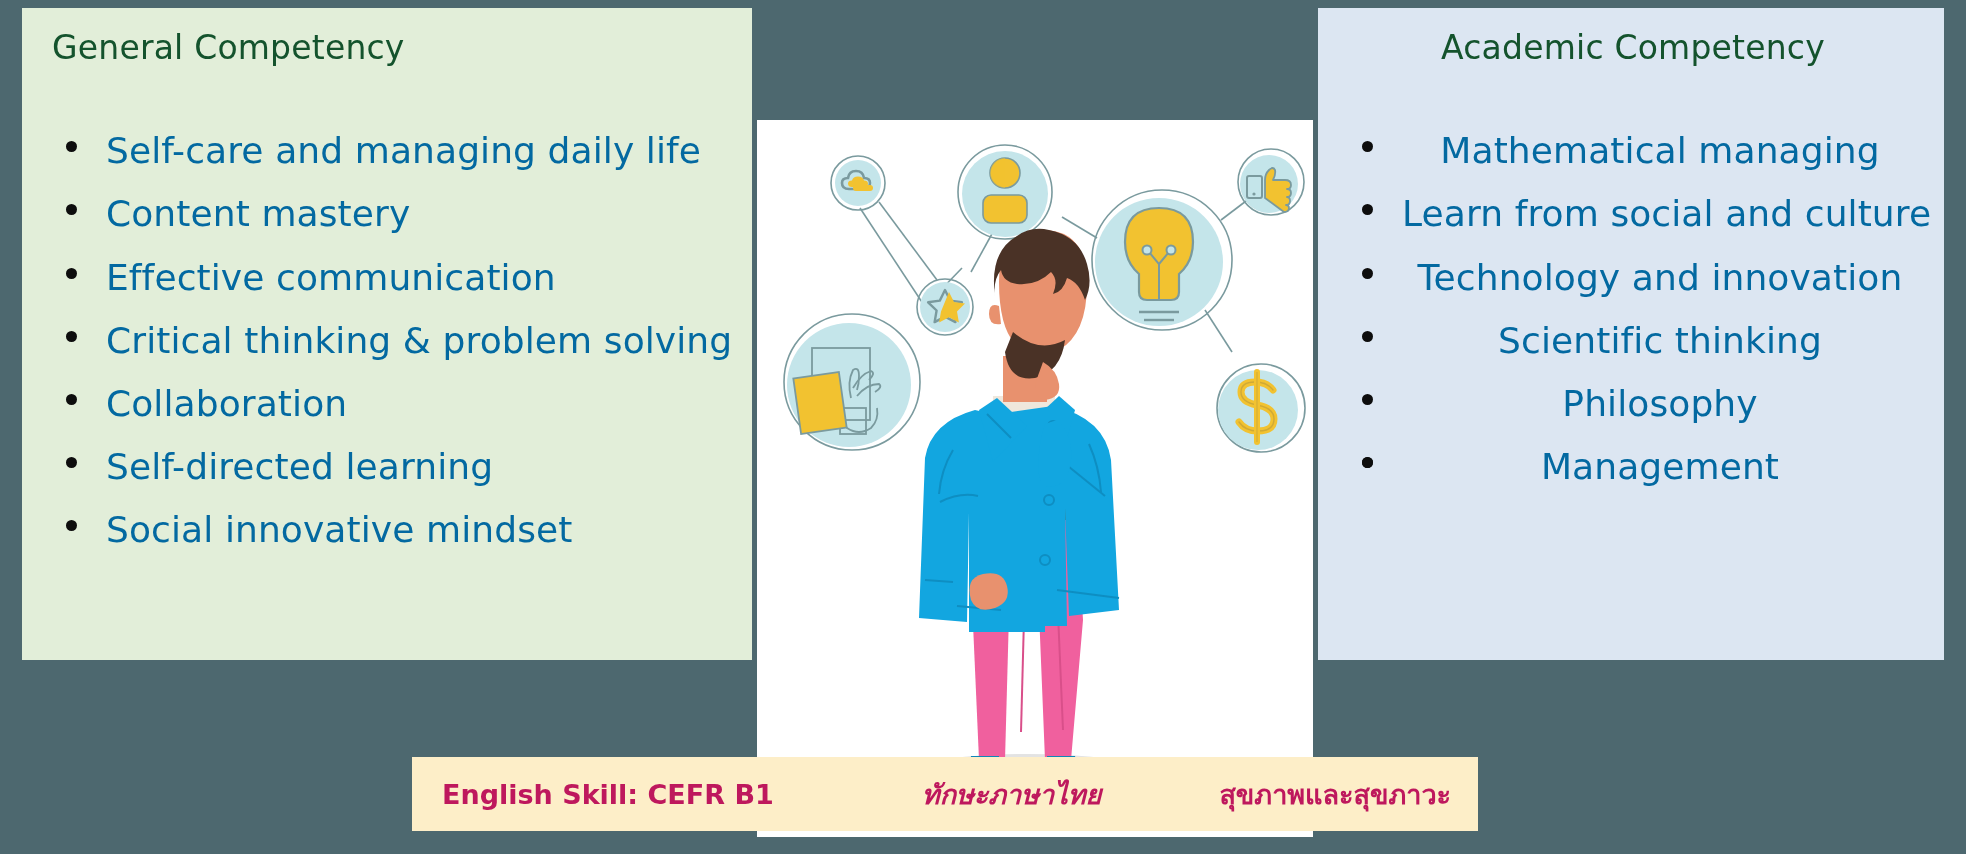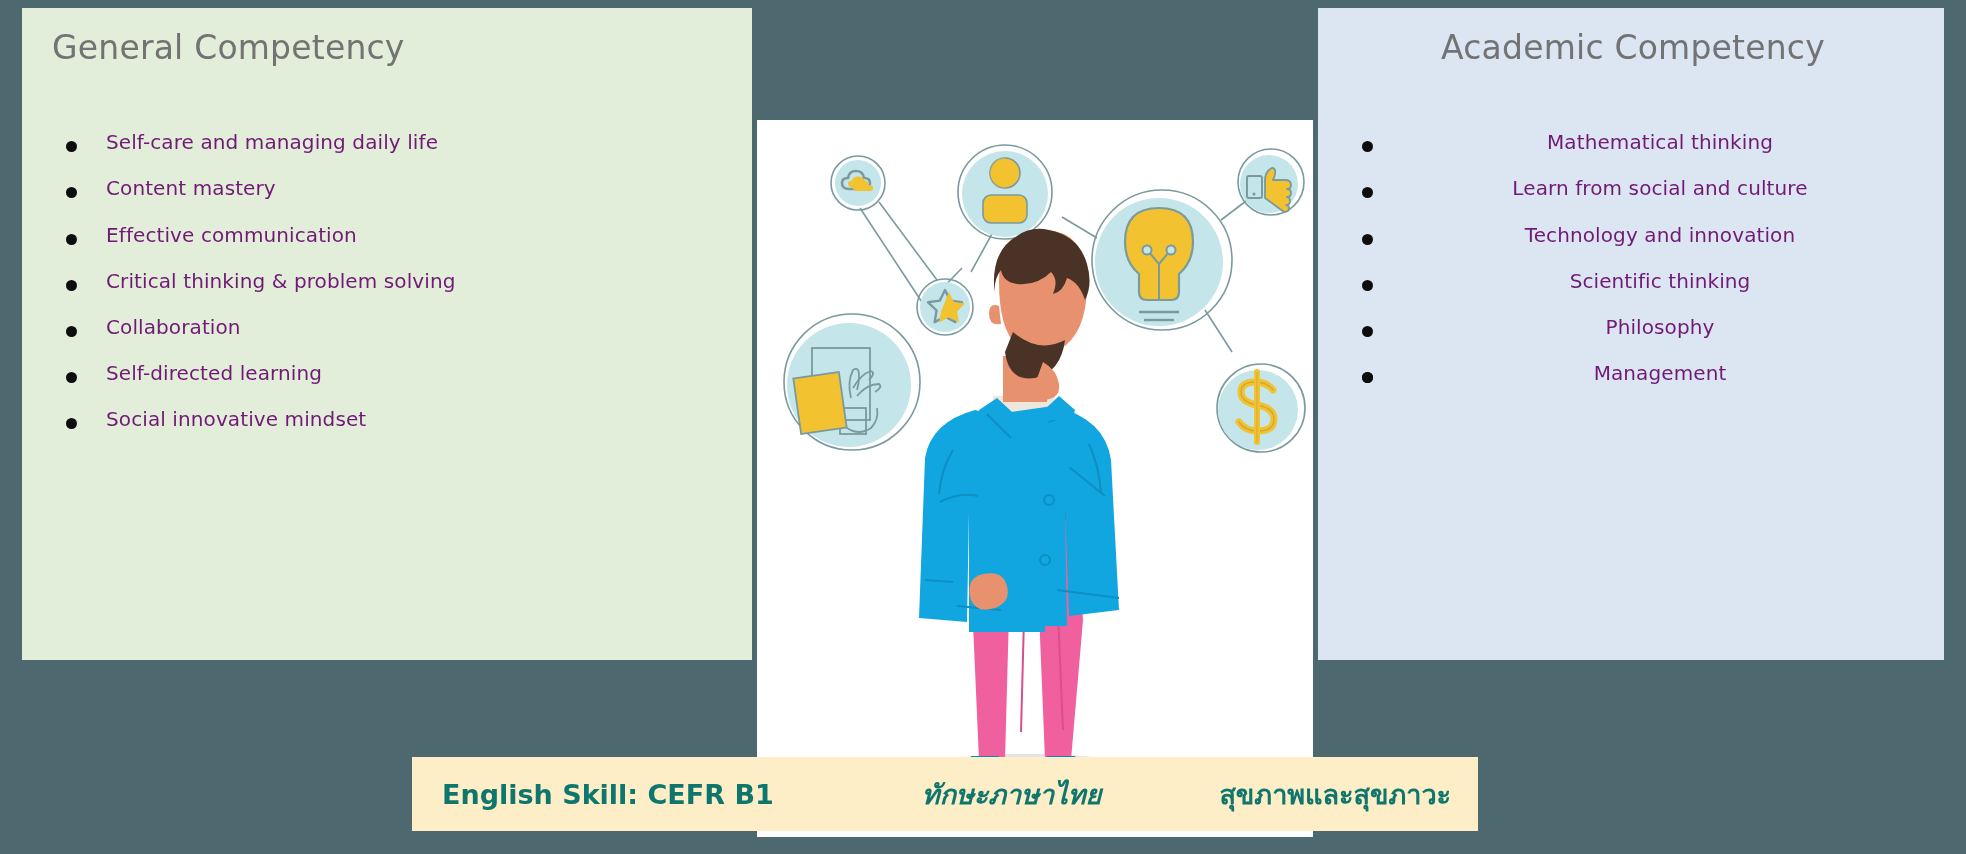--- a/index.html
+++ b/index.html
@@ -42,43 +42,43 @@
     width: 626px;
     height: 652px;
     background: #dce6f2;
     text-align: center;
   }
 
   .panel-title {
     font-family: "DejaVu Sans", sans-serif;
     font-size: 33px;
     font-weight: 400;
-    color: #737373;
+    color: #14532d;
     letter-spacing: .2px;
     margin: 0 0 16px 4px;
     line-height: 1.1;
     white-space: nowrap;
   }
 
   .bullet-list {
     list-style: none;
     margin: 0;
     padding: 0;
   }
   .panel-left .bullet-list { margin-top: 66px; }
   .panel-right .bullet-list { margin-top: 66px; }
 
   .bullet-item {
     position: relative;
     display: block;
     padding-left: 58px;
     margin-bottom: 25px;
-    font-size: 20px;
+    font-size: 36px;
     line-height: 1.06;
-    color: #701a75;
+    color: #0369a1;
     white-space: nowrap;
     letter-spacing: .1px;
   }
   .bullet-item .dot {
     position: absolute;
     left: 18px;
     top: 9px;
     width: 11px;
     height: 11px;
     border-radius: 50%;
@@ -107,21 +107,21 @@
     background: #fdeec8;
     display: flex;
     align-items: center;
     box-sizing: border-box;
     padding: 0 22px;
   }
   .skill-item {
     font-family: "DejaVu Sans", sans-serif;
     font-size: 27px;
     font-weight: 700;
-    color: #0f766e;
+    color: #be185d;
     white-space: nowrap;
     line-height: 1;
   }
   .skill-en  { margin-left: 8px; }
   .skill-th1 { margin-left: 148px; font-style: italic; }
   .skill-th2 { margin-left: 118px; }
 </style>
 </head>
 <body>
 
@@ -312,21 +312,21 @@
         <path d="M300 300 q16 14 14 40 q-2 22 -16 26 q-14 4 -16 -12 q-2 -28 6 -50 z" fill="#12a6e0"></path>
       </g>
     </svg>
   </div>
 
   <div class="panel panel-right">
     <h1 class="panel-title">Academic Competency</h1>
     <ul class="bullet-list">
       <li class="bullet-item">
         <span class="dot"></span>
-        <span>Mathematical thinking</span>
+        <span>Mathematical managing</span>
       </li>
       <li class="bullet-item">
         <span class="dot"></span>
         <span>Learn from social and culture</span>
       </li>
       <li class="bullet-item">
         <span class="dot"></span>
         <span>Technology and innovation</span>
       </li>
       <li class="bullet-item">

